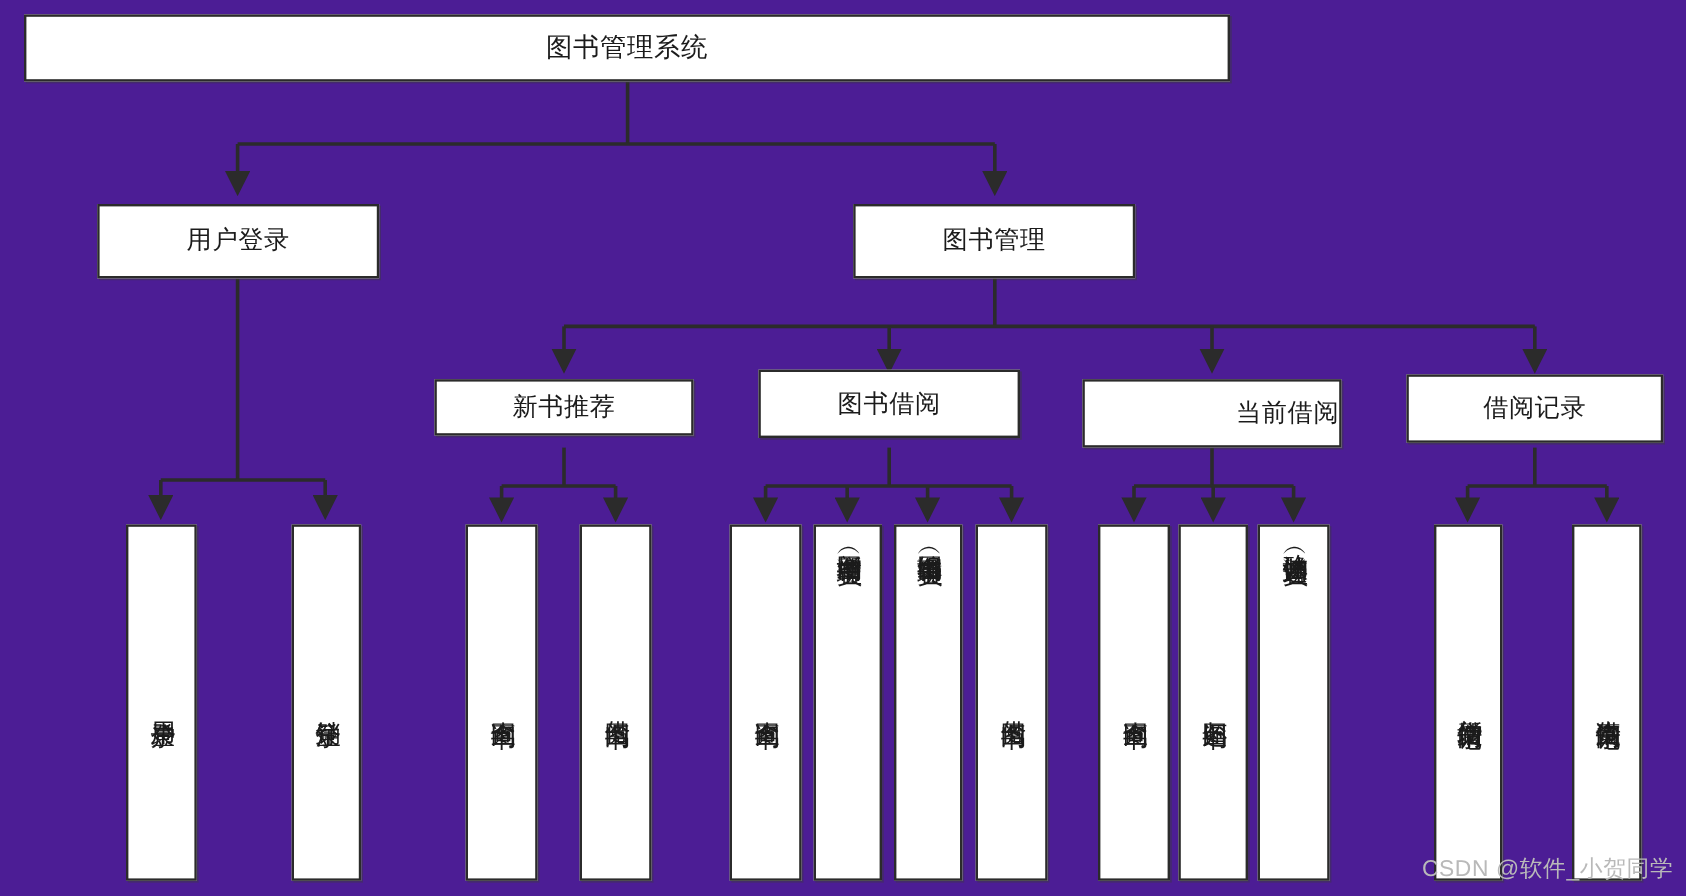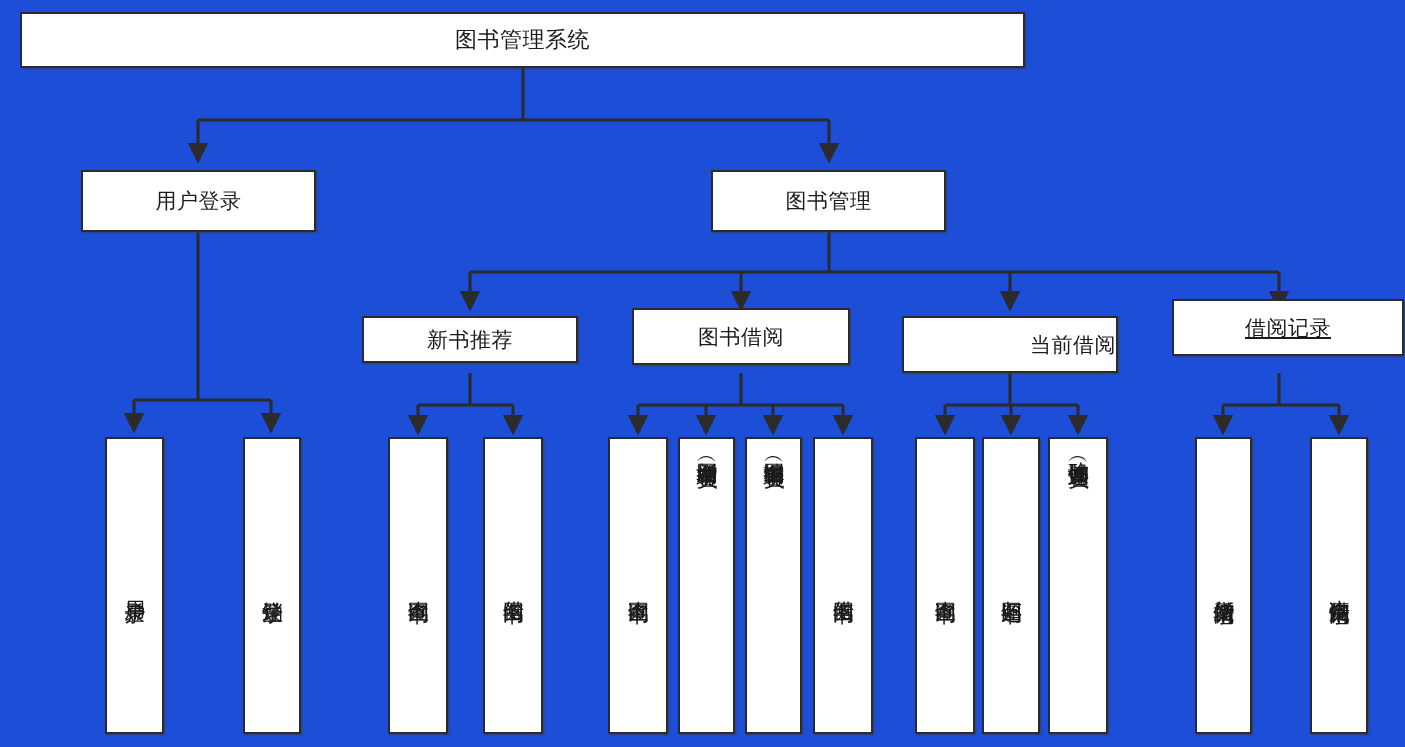--- a/index.html
+++ b/index.html
@@ -7,21 +7,21 @@
     padding: 0;
     background: #ffffff;
   }
   body {
     font-family: "Liberation Sans", "DejaVu Sans", sans-serif;
   }
   #canvas {
     position: relative;
     width: 1405px;
     height: 747px;
-    background: #1d4ed8;
+    background: #4c1d95;
     overflow: hidden;
   }
   svg.wires {
     position: absolute;
     left: 0;
     top: 0;
     width: 1405px;
     height: 747px;
   }
   .node {
@@ -142,21 +142,21 @@
 
   <div class="node horiz" style="left:362px; top:316px; width:216px; height:47px;">
     <span class="label">新书推荐</span>
   </div>
   <div class="node horiz" style="left:632px; top:308px; width:218px; height:57px;">
     <span class="label">图书借阅</span>
   </div>
   <div class="node horiz" style="left:902px; top:316px; width:216px; height:57px;justify-content:flex-end;">
     <span class="label">当前借阅</span>
   </div>
-  <div class="node horiz" style="left:1172px; top:299px; width:232px; height:57px;text-decoration:underline;">
+  <div class="node horiz" style="left:1172px; top:312px; width:214px; height:57px;">
     <span class="label">借阅记录</span>
   </div>
 
   <div class="node vert centered" style="left:105px; top:437px; width:59px; height:297px;">
     <span class="label">用户登录</span>
   </div>
   <div class="node vert centered" style="left:243px; top:437px; width:58px; height:297px;">
     <span class="label">注销登录</span>
   </div>
 
@@ -190,14 +190,15 @@
     <span class="label">确认归还（管理员）</span>
   </div>
 
   <div class="node vert centered" style="left:1195px; top:437px; width:57px; height:297px;">
     <span class="label">新增借阅记录</span>
   </div>
   <div class="node vert centered" style="left:1310px; top:437px; width:58px; height:297px;">
     <span class="label">查询借阅记录</span>
   </div>
 
+  <div class="watermark">CSDN @软件_小贺同学</div>
 
 </div>
 
 </body></html>

